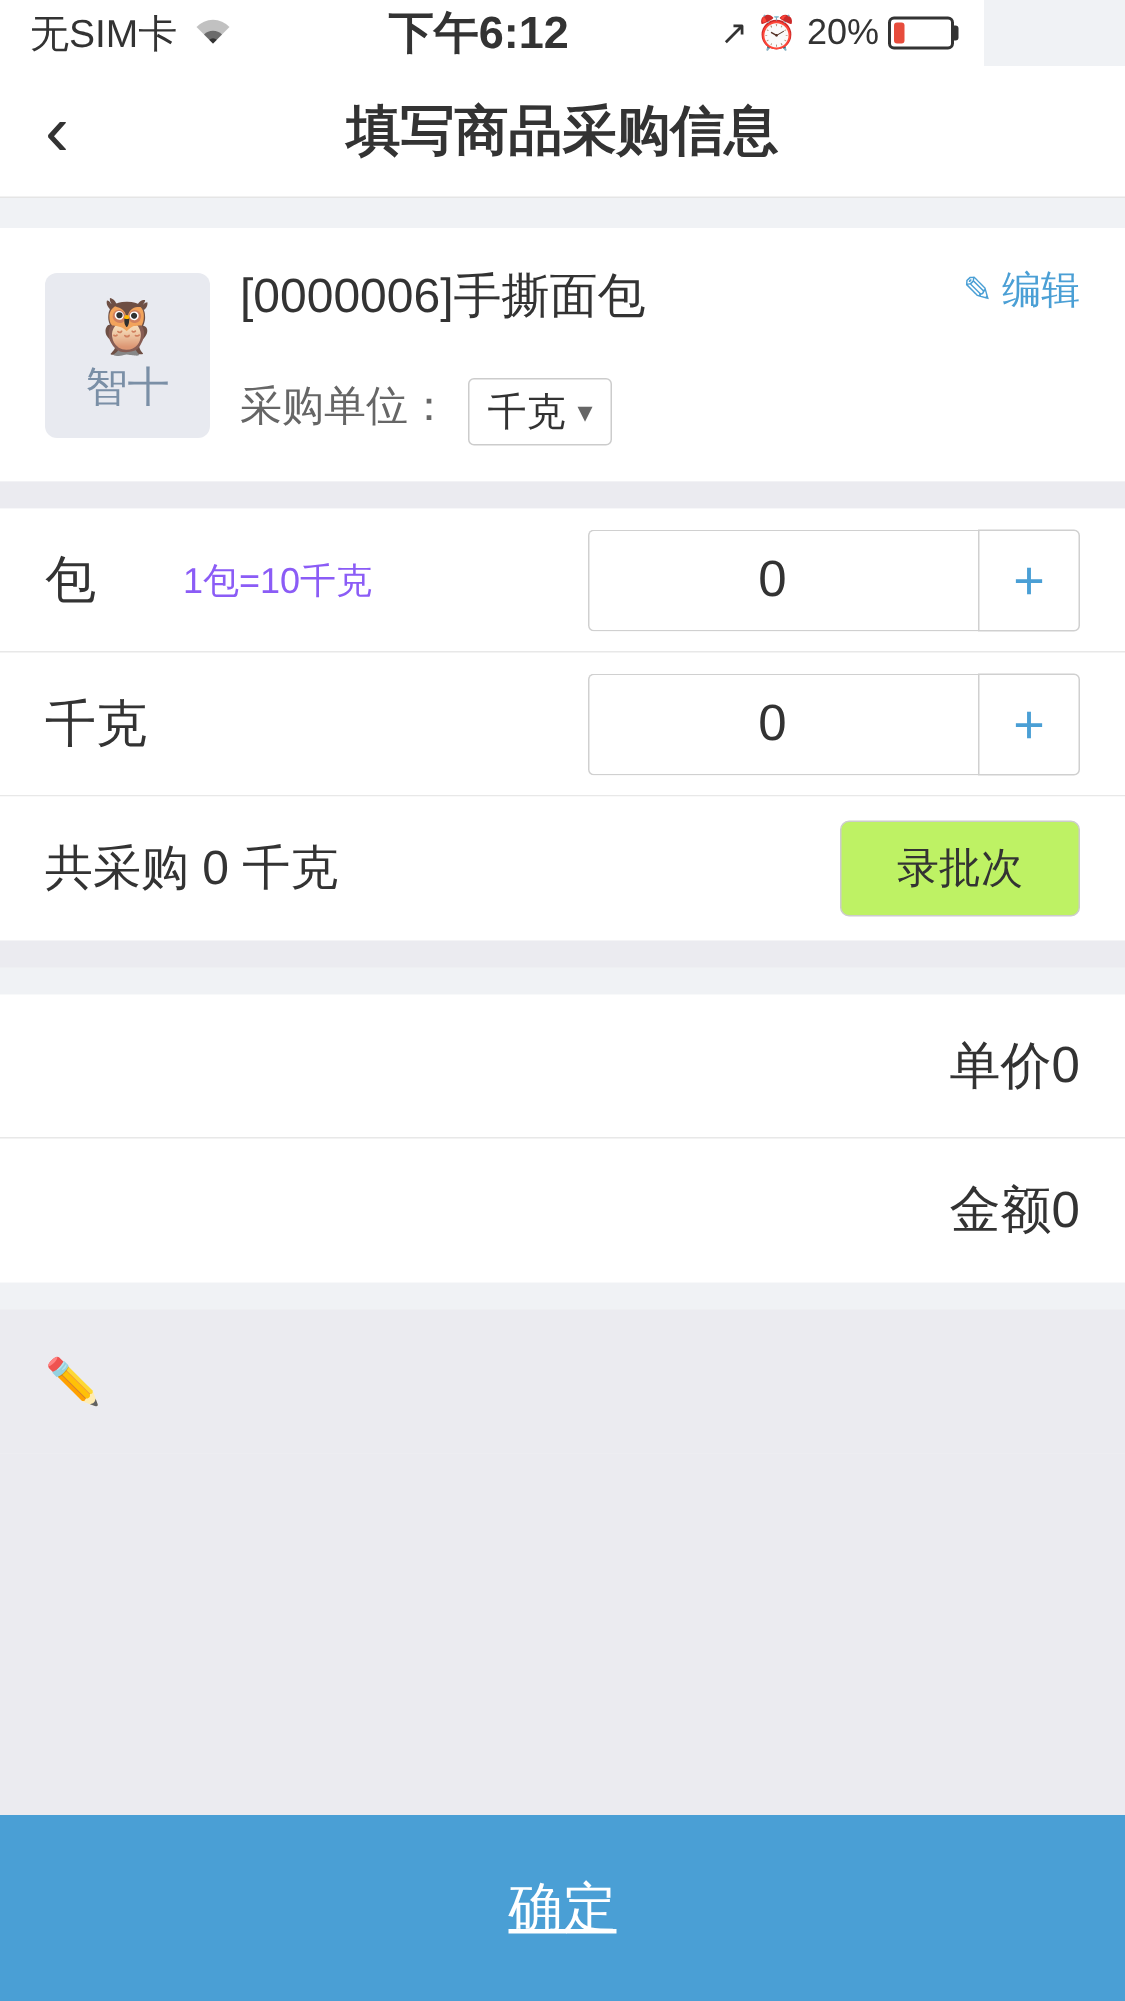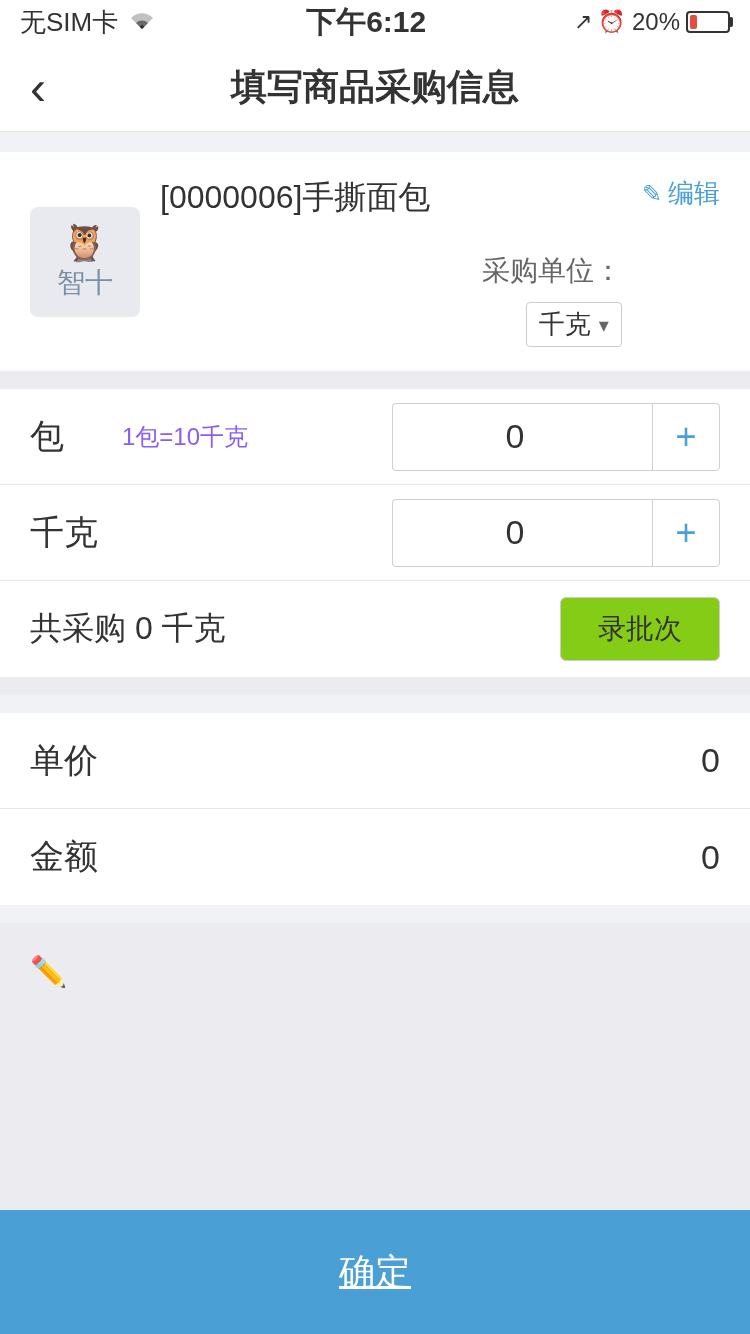--- a/index.html
+++ b/index.html
@@ -8,21 +8,21 @@
       width: 750px;
       min-height: 1334px;
       font-family: -apple-system, "PingFang SC", "Helvetica Neue", Arial, sans-serif;
       background: #f0f2f5;
       font-size: 32px;
       color: #333;
     }
 
     
     .status-bar {
-      width: 750px;
+      width: 656px;
       height: 44px;
       background: #fff;
       display: flex;
       align-items: center;
       justify-content: space-between;
       padding: 0 20px;
       font-size: 28px;
       font-weight: 500;
     }
     .status-left { display: flex; align-items: center; gap: 8px; font-size: 26px; }
@@ -94,25 +94,24 @@
     }
     .product-info { flex: 1; }
     .product-name {
       font-size: 32px;
       font-weight: 500;
       color: #333;
       margin-bottom: 32px;
     }
     .product-unit-row {
       display: flex;
-      align-items: flex-end;
+      align-items: flex-start;
       gap: 12px;
       font-size: 28px;
       color: #666;
-      flex-direction: column;
     }
     .unit-selector {
       display: flex;
       align-items: center;
       border: 1px solid #ccc;
       border-radius: 4px;
       padding: 4px 12px;
       font-size: 26px;
       color: #333;
       gap: 8px;
@@ -223,38 +222,38 @@
     }
     .summary-text {
       font-size: 32px;
       color: #333;
     }
     .batch-btn {
       width: 160px;
       height: 64px;
       border: 1px solid #ccc;
       border-radius: 6px;
-      background: #84cc16;
+      background: #bef264;
       font-size: 28px;
       color: #333;
       display: flex;
       align-items: center;
       justify-content: center;
       cursor: pointer;
     }
 
     
     .price-section {
       background: #fff;
       margin-top: 18px;
     }
     .price-row {
       display: flex;
       align-items: center;
-      justify-content: space-between;
+      justify-content: flex-end;
       padding: 0 30px;
       height: 96px;
       border-bottom: 1px solid #e8e8e8;
     }
     .price-row:last-child { border-bottom: none; }
     .price-label {
       font-size: 34px;
       color: #333;
     }
     .price-value {

